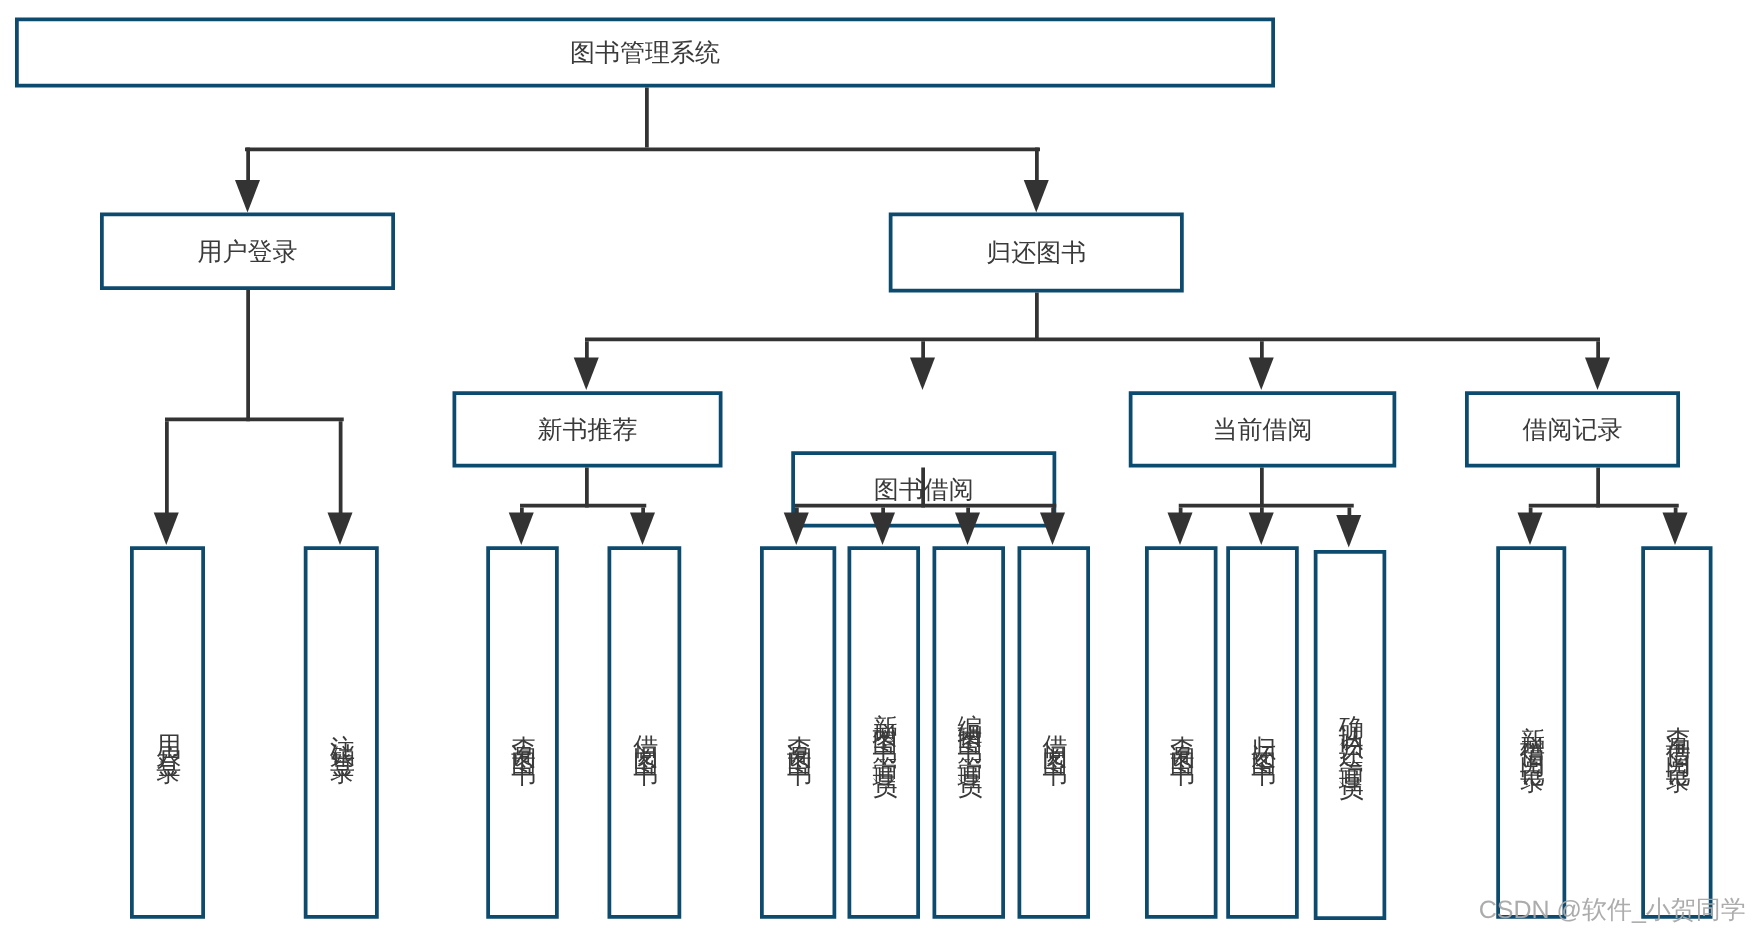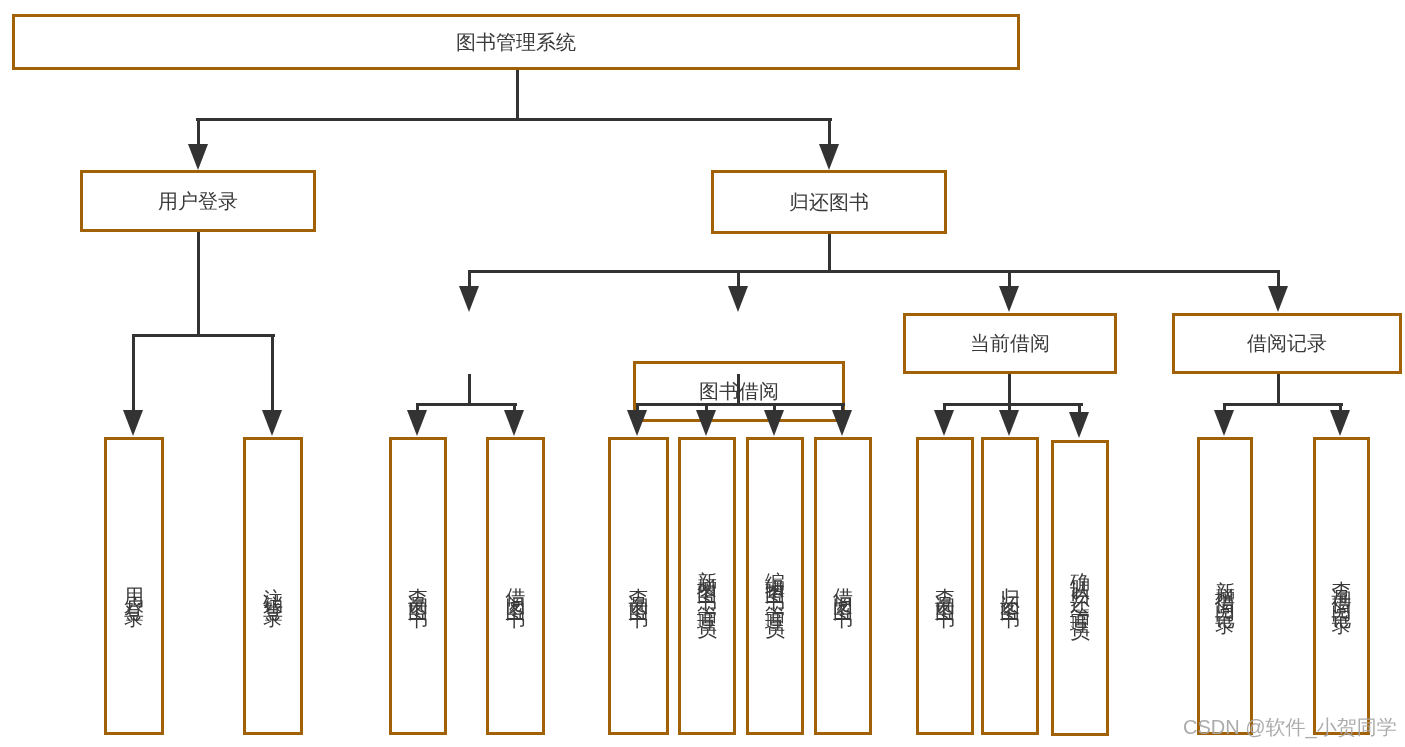--- a/index.html
+++ b/index.html
@@ -4,21 +4,21 @@
 <style>
   * { margin:0; padding:0; box-sizing:border-box; }
   html,body { background:#ffffff; }
   body { font-family:"Liberation Sans", sans-serif; }
   .canvas {
     position:relative; width:1405px; height:747px;
     background:#ffffff; overflow:hidden;
   }
   .box {
     position:absolute; background:#ffffff;
-    border:3px solid #a16207;
+    border:3px solid #0c4a6e;
     display:flex; align-items:center; justify-content:center;
     color:#3a3a3a; font-size:20px; text-align:center;
   }
   .leaf .vtext {
     writing-mode:vertical-rl;
     letter-spacing:7px;
     line-height:1.15;
     color:#3a3a3a;
     font-size:20px;
   }
@@ -44,27 +44,30 @@
     <span>图书管理系统</span>
   </div>
 
   <div class="box" style="left:80px; top:170px; width:236px; height:62px;">
     <span>用户登录</span>
   </div>
   <div class="box" style="left:711px; top:170px; width:236px; height:64px;">
     <span>归还图书</span>
   </div>
 
+  <div class="box" style="left:362px; top:313px; width:216px; height:61px;">
+    <span>新书推荐</span>
+  </div>
   <div class="box" style="left:633px; top:313px; width:212px; height:61px;margin-top:48px;">
     <span>图书借阅</span>
   </div>
   <div class="box" style="left:903px; top:313px; width:214px; height:61px;">
     <span>当前借阅</span>
   </div>
-  <div class="box" style="left:1172px; top:313px; width:230px; height:61px;">
+  <div class="box" style="left:1172px; top:313px; width:172px; height:61px;">
     <span>借阅记录</span>
   </div>
 
   <div class="box leaf" style="left:104px; top:437px; width:60px; height:298px;">
     <span class="vtext">用户登录</span>
   </div>
   <div class="box leaf" style="left:243px; top:437px; width:60px; height:298px;">
     <span class="vtext">注销登录</span>
   </div>
 

